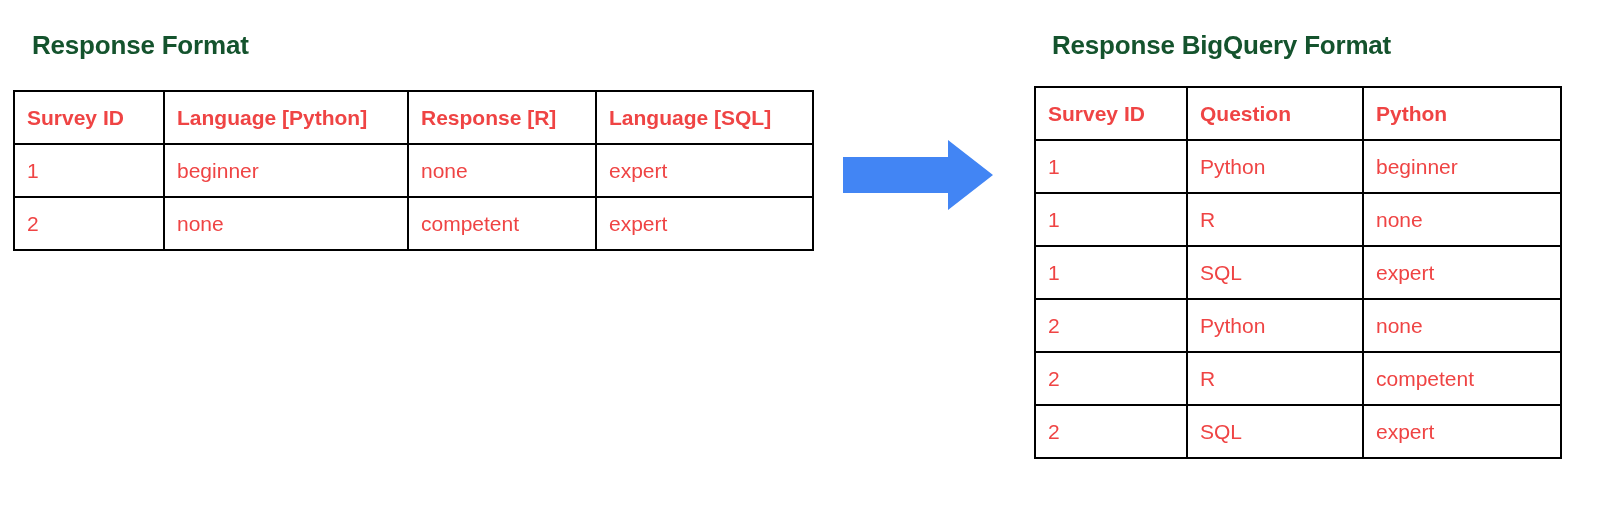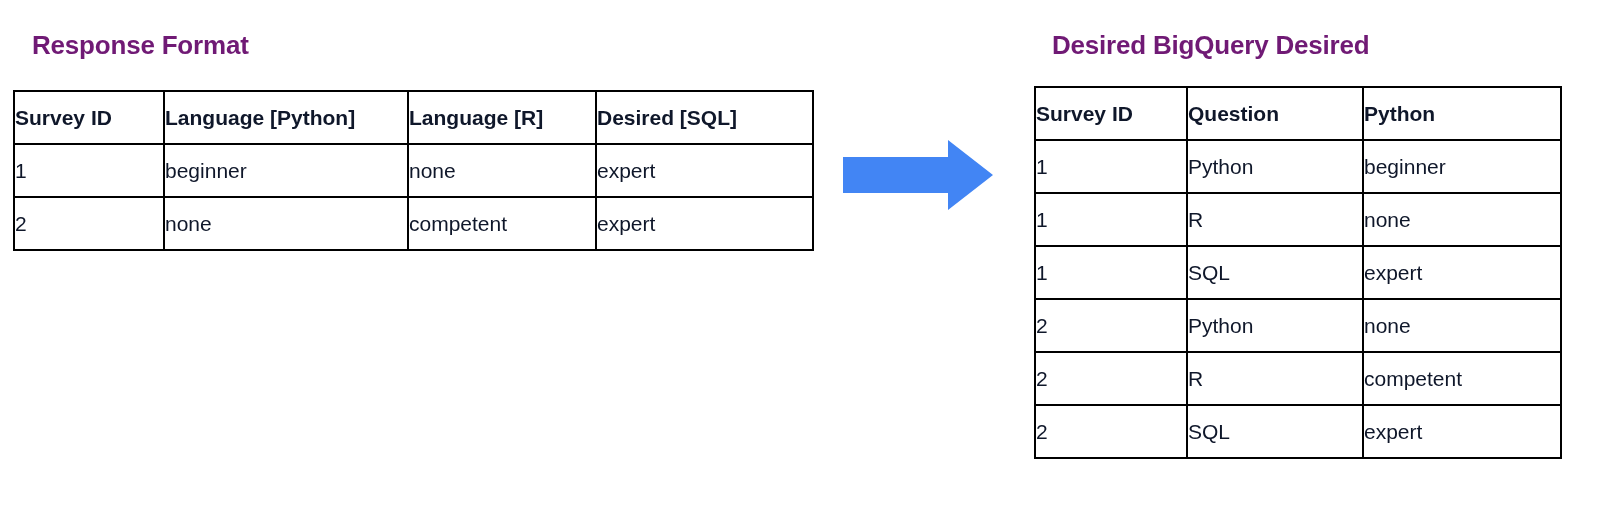--- a/index.html
+++ b/index.html
@@ -25,40 +25,40 @@
   #right-panel { left: 1034px; top: 0; width: 530px; }
 
   .panel-title {
     position: absolute;
     top: 28px;
     font-size: 26px;
     font-weight: bold;
     letter-spacing: -0.2px;
     line-height: 34px;
     white-space: nowrap;
-    color: #701a75;
+    color: #14532d;
   }
   #left-panel  .panel-title { left: 19px; }
   #right-panel .panel-title { left: 18px; }
 
   table.data-table {
     position: absolute;
     border-collapse: collapse;
     table-layout: fixed;
     background: #ffffff;
   }
   table.data-table td,
   table.data-table th {
     border: 2px solid #000000;
     text-align: left;
     vertical-align: middle;
-    padding: 0 0;
+    padding: 0 12px;
     font-size: 21px;
     line-height: 24px;
-    color: #0f172a;
+    color: #ef4444;
     font-weight: normal;
     overflow: hidden;
     white-space: nowrap;
   }
   table.data-table th {
     font-weight: bold;
   }
 
   
   #left-table { left: 0px; top: 90px; width: 799px; }
@@ -95,22 +95,22 @@
     <colgroup>
       <col class="c0">
         <col class="c1">
         <col class="c2">
         <col class="c3">
     </colgroup>
     <thead>
       <tr>
         <th>Survey ID</th>
         <th>Language [Python]</th>
-        <th>Language [R]</th>
-        <th>Desired [SQL]</th>
+        <th>Response [R]</th>
+        <th>Language [SQL]</th>
       </tr>
     </thead>
     <tbody>
       <tr>
         <td>1</td>
         <td>beginner</td>
         <td>none</td>
         <td>expert</td>
       </tr>
       <tr>
@@ -123,21 +123,21 @@
   </table>
 </div>
 
 <div id="flow-arrow">
   <svg viewBox="0 0 150 70" xmlns="http://www.w3.org/2000/svg" aria-hidden="true">
     <polygon id="arrow-shape" points="0,17 105,17 105,0 150,35 105,70 105,53 0,53" fill="#4285f4"></polygon>
   </svg>
 </div>
 
 <div class="panel" id="right-panel">
-  <div class="panel-title">Desired BigQuery Desired</div>
+  <div class="panel-title">Response BigQuery Format</div>
 
   <table class="data-table" id="right-table">
     <colgroup>
       <col class="c0">
         <col class="c1">
         <col class="c2">
     </colgroup>
     <thead>
       <tr>
         <th>Survey ID</th>

